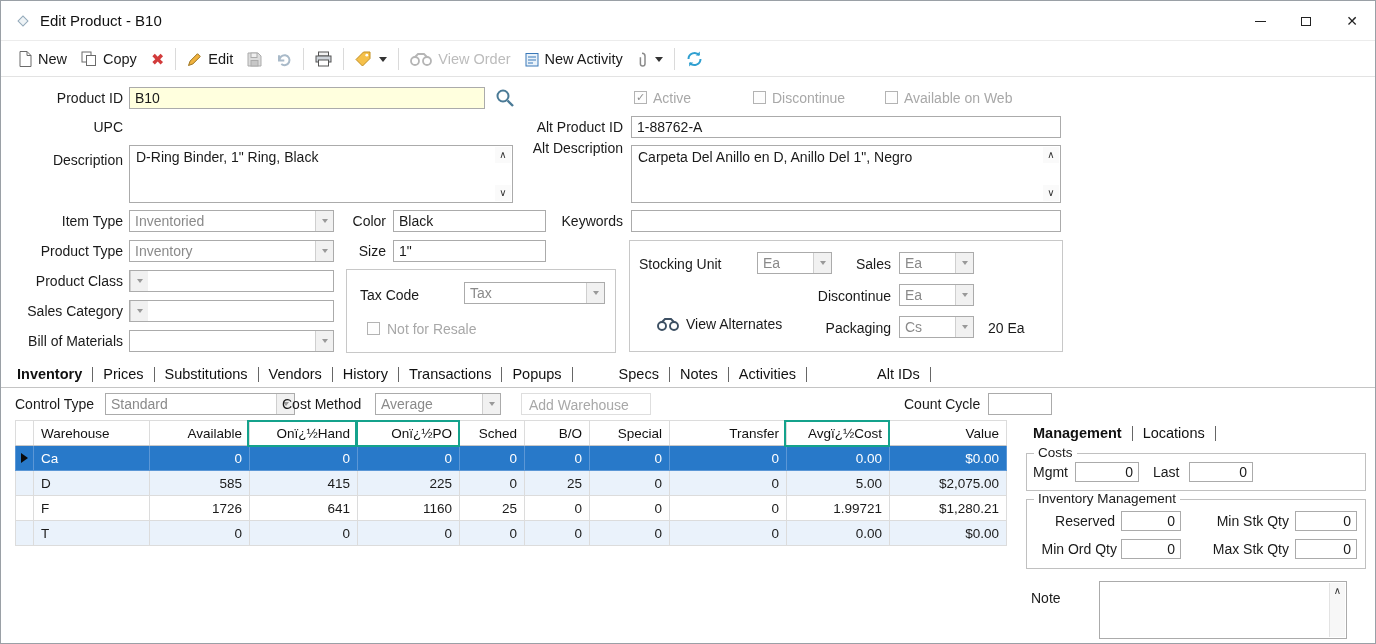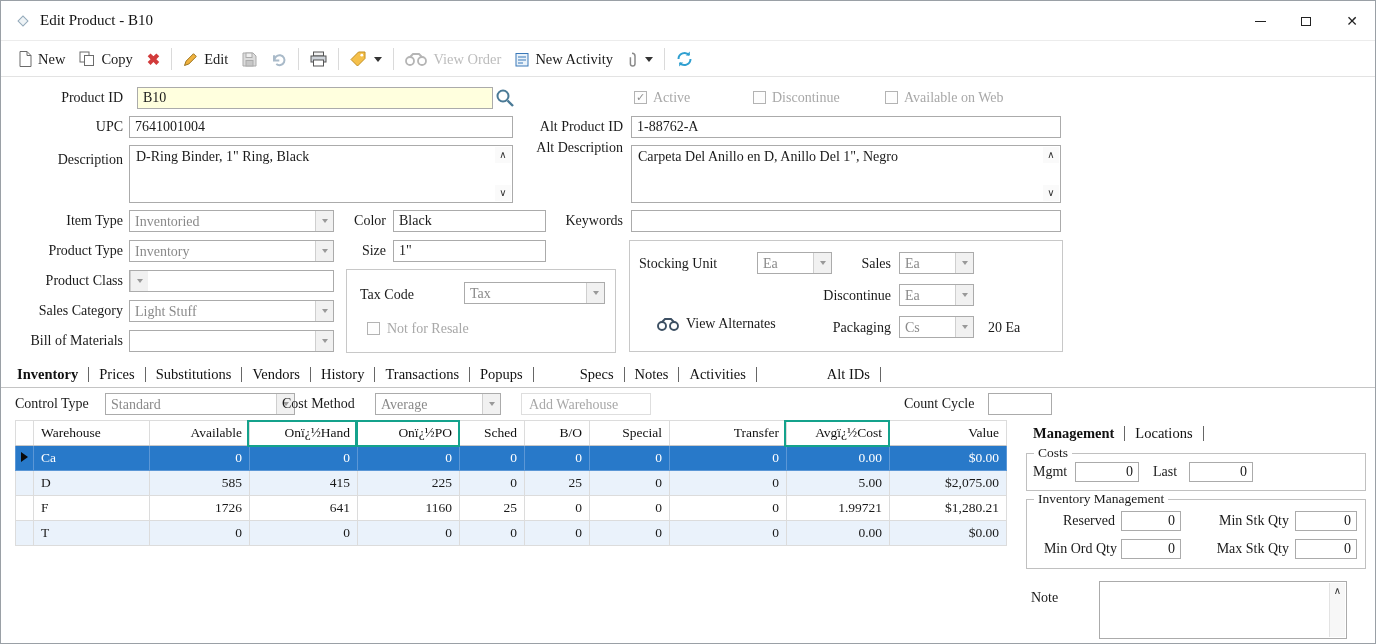--- a/index.html
+++ b/index.html
@@ -1,18 +1,18 @@
 <!DOCTYPE html>
 <html><head>
 <meta charset="utf-8">
 <style>
   * { margin:0; padding:0; box-sizing:border-box; }
   html,body { background:#c8c8c8; }
   body { font-family:"Liberation Sans","DejaVu Sans",sans-serif; font-size:14px; color:#1a1a1a; }
-  .window { position:relative; width:1376px; height:644px; background:#fff; border:1px solid #9aa0a6; overflow:hidden;font-family:Liberation Serif, serif; }
+  .window { position:relative; width:1376px; height:644px; background:#fff; border:1px solid #9aa0a6; overflow:hidden; }
 
   
   .titlebar { position:absolute; top:0; left:0; right:0; height:40px; background:#fff; display:flex; align-items:center; padding-left:14px; border-bottom:1px solid #ececec; }
   .t-icon { display:flex; align-items:center; }
   .t-text { font-size:15px; margin-left:9px; color:#111; }
   .win-controls { position:absolute; right:0; top:0; height:40px; display:flex; }
   .win-btn { width:46px; height:40px; display:flex; align-items:center; justify-content:center; font-size:14px; color:#222; cursor:default; }
   .min-glyph { width:11px; height:1px; background:#222; display:inline-block; }
   .max-glyph { width:10px; height:9px; border:1px solid #222; display:inline-block; }
 
@@ -198,37 +198,36 @@
             <path d="M14.5 8a6 6 0 0 1-10.6 3.8" fill="none" stroke="#2f9fd0" stroke-width="2"></path>
             <path d="M2.5 8a6 6 0 0 1 10.6-3.8" fill="none" stroke="#2f9fd0" stroke-width="2"></path>
             <path d="M13.8.6v4h-4z" fill="#2f9fd0"></path>
             <path d="M3.2 15.4v-4h4z" fill="#2f9fd0"></path>
           </svg>
         </span>
     </div>
   </div>
 
   <div class="flabel" style="left:0;top:86px;width:122px">Product ID</div>
-  <input class="field yellow" style="left: 128px; top: 86px; width: 356px; margin-left: 8px;" value="B10">
+  <input class="field yellow" style="left: 128px; top: 86px; width: 356px;" value="B10">
   <span style="position:absolute;left:494px;top:87px">
     <svg width="20" height="20">
         <circle cx="8" cy="8" r="5.5" fill="none" stroke="#4a7a96" stroke-width="2"></circle>
         <path d="M12.5 12.5L18 18" stroke="#4a7a96" stroke-width="2.4"></path>
       </svg>
   </span>
 
   <span class="cb" style="left:633px;top:90px">✓</span>
   <div class="llabel dis-t" style="left:652px;top:86px">Active</div>
   <span class="cb" style="left:752px;top:90px"></span>
   <div class="llabel dis-t" style="left:771px;top:86px">Discontinue</div>
   <span class="cb" style="left:884px;top:90px"></span>
   <div class="llabel dis-t" style="left:903px;top:86px">Available on Web</div>
 
   <div class="flabel" style="left:0;top:115px;width:122px">UPC</div>
-  <input class="field" style="left: 128px; top: 115px; width: 384px;" value="7641001004">
   <div class="flabel" style="left:492px;top:115px;width:130px">Alt Product ID</div>
   <input class="field" style="left: 630px; top: 115px; width: 430px;" value="1-88762-A">
 
   <div class="flabel" style="left:0;top:148px;width:122px">Description</div>
   <div class="textbox yellow" style="left:128px;top:144px;width:384px;height:58px">
     <div class="tb-text">D-Ring Binder, 1" Ring, Black</div>
     <div class="scroll-up">∧</div>
     <div class="scroll-down">∨</div>
   </div>
   <div class="flabel" style="left:492px;top:136px;width:130px">Alt Description</div>
@@ -262,21 +261,20 @@
 
   <div class="flabel" style="left:0;top:269px;width:122px">Product Class</div>
   <div class="combo yellow" style="left:128px;top:269px;width:205px">
     <span class="combo-btn">
         <i class="caret"></i>
       </span>
   </div>
 
   <div class="flabel" style="left:0;top:299px;width:122px">Sales Category</div>
   <div class="combo yellow" style="left:128px;top:299px;width:205px">
-    <span class="combo-val">Light Stuff</span>
     <span class="combo-btn">
         <i class="caret"></i>
       </span>
   </div>
 
   <div class="flabel" style="left:0;top:329px;width:122px">Bill of Materials</div>
   <div class="combo" style="left:128px;top:329px;width:205px">
     <span class="combo-val"></span>
     <span class="combo-btn">
         <i class="caret"></i>

